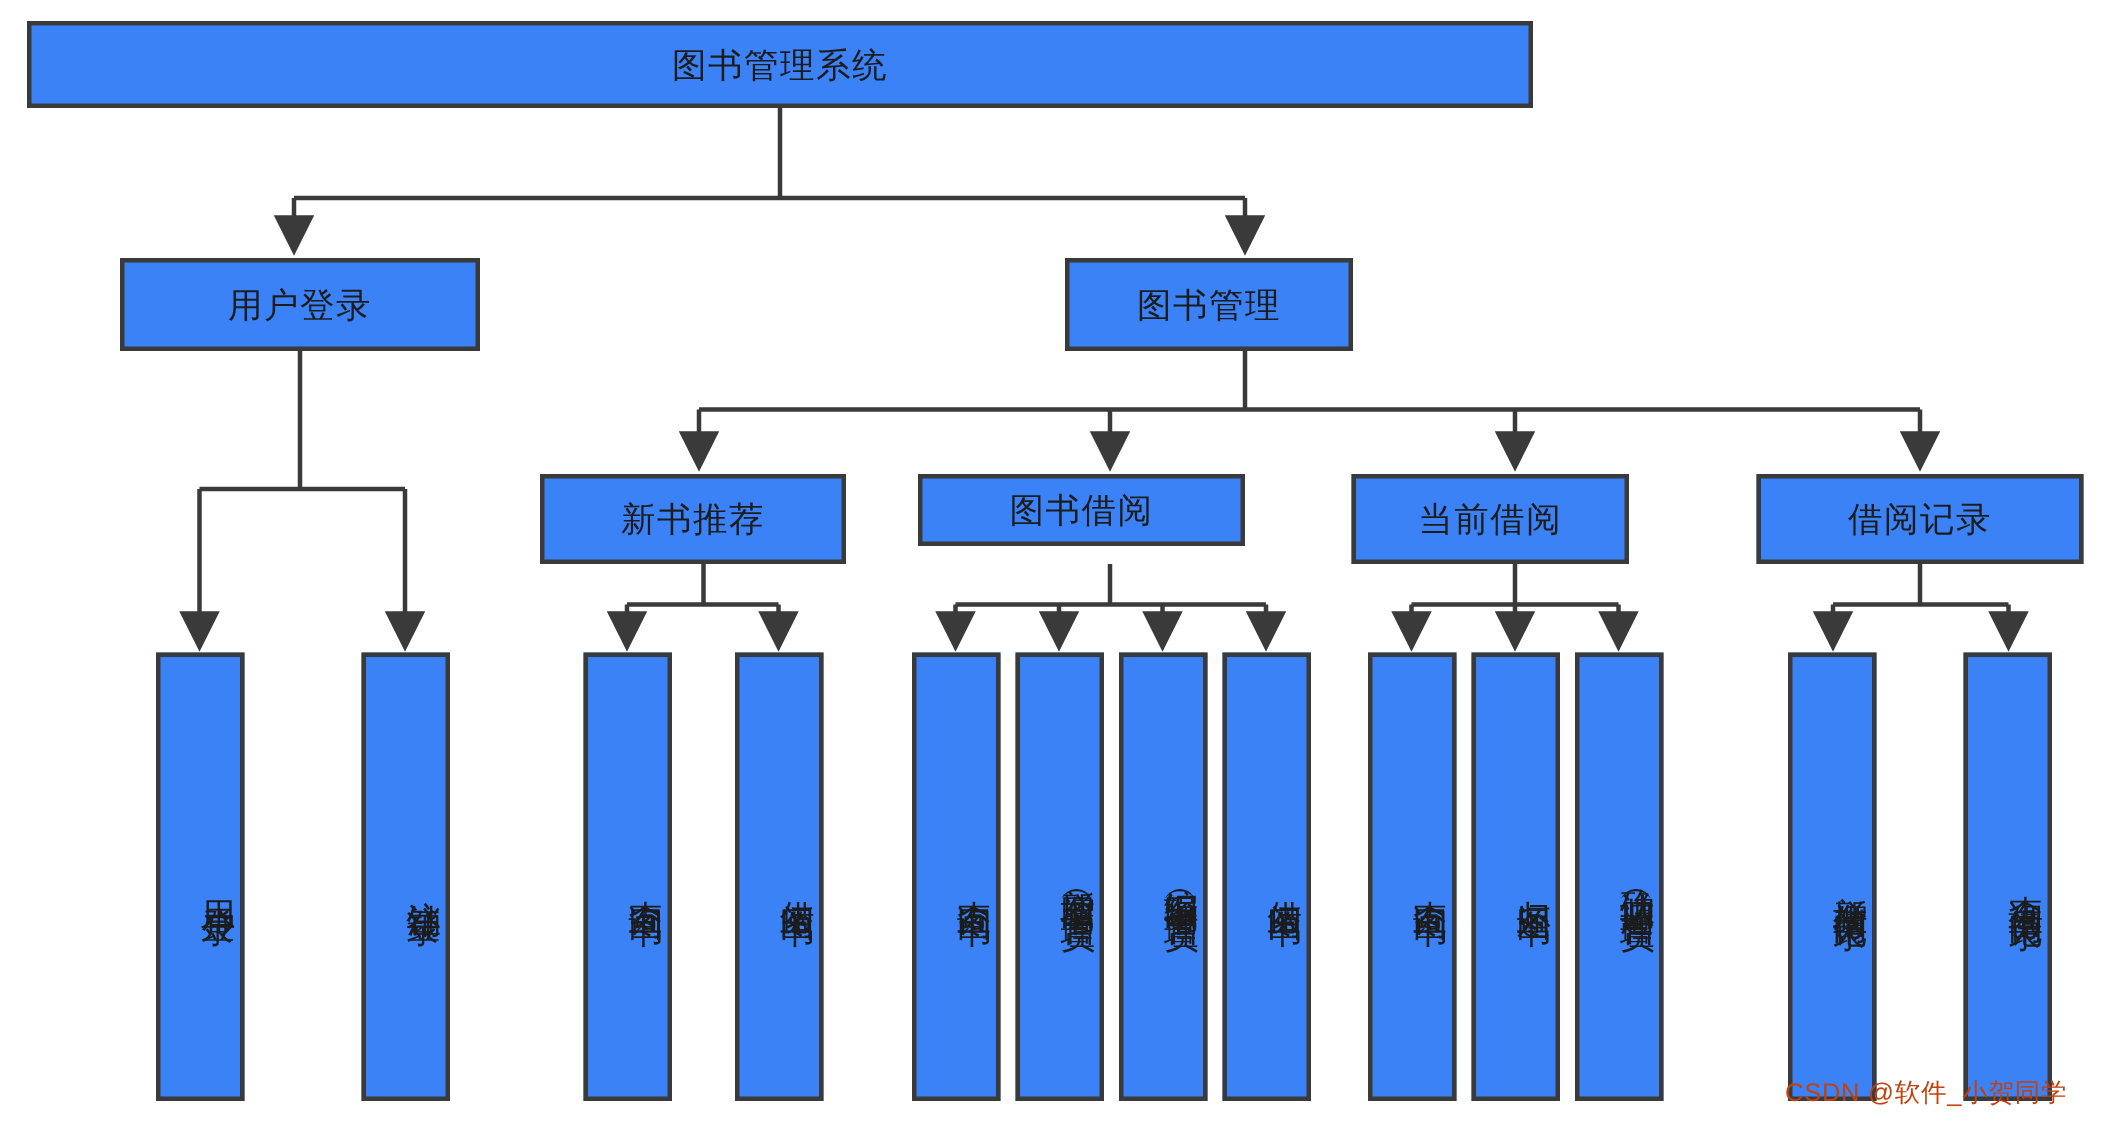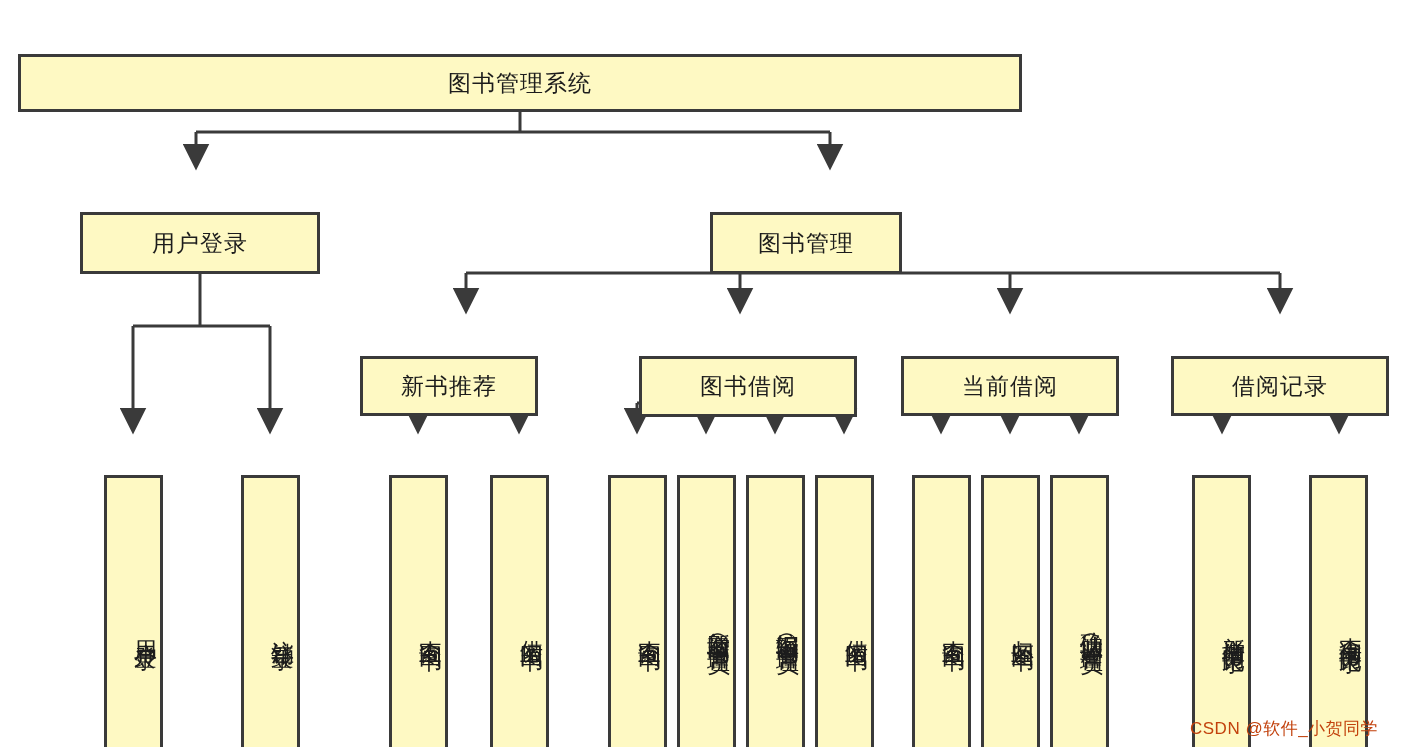--- a/index.html
+++ b/index.html
@@ -21,27 +21,26 @@
     position: absolute;
     left: 0;
     top: 0;
     width: 1405px;
     height: 747px;
     pointer-events: none;
   }
   .node {
     position: absolute;
     box-sizing: border-box;
-    background: #fef9c3;
+    background: #3b82f6;
     border: 3px solid #3a3a3a;
     display: flex;
     align-items: center;
     justify-content: center;
     color: #1c1c1c;
-    margin-top: 40px;
   }
   .node.h {
     font-size: 23px;
     letter-spacing: 1px;
   }
   .node.v {
     
     writing-mode: vertical-rl;
     text-orientation: upright;
     align-items: flex-start;
@@ -123,27 +122,27 @@
     <span>图书管理系统</span>
   </div>
 
   <div class="node h" style="left:80px; top:172px; width:240px; height:62px;">
     <span>用户登录</span>
   </div>
   <div class="node h" style="left:710px; top:172px; width:192px; height:62px;">
     <span>图书管理</span>
   </div>
 
-  <div class="node h" style="left:360px; top:316px; width:178px; height:60px;">
+  <div class="node h" style="left:360px; top:316px; width:204px; height:60px;">
     <span>新书推荐</span>
   </div>
-  <div class="node h" style="left:639px; top:316px; width:218px; height:61px;">
+  <div class="node h" style="left:612px; top:316px; width:218px; height:48px;">
     <span>图书借阅</span>
   </div>
-  <div class="node h" style="left:901px; top:316px; width:218px; height:60px;">
+  <div class="node h" style="left:901px; top:316px; width:185px; height:60px;">
     <span>当前借阅</span>
   </div>
   <div class="node h" style="left:1171px; top:316px; width:218px; height:60px;">
     <span>借阅记录</span>
   </div>
 
   <div class="node v" style="left:104px; top:435px; width:59px; height:299px;">
     <span class="vtext">用户登录</span>
   </div>
   <div class="node v" style="left:241px; top:435px; width:59px; height:299px;">

